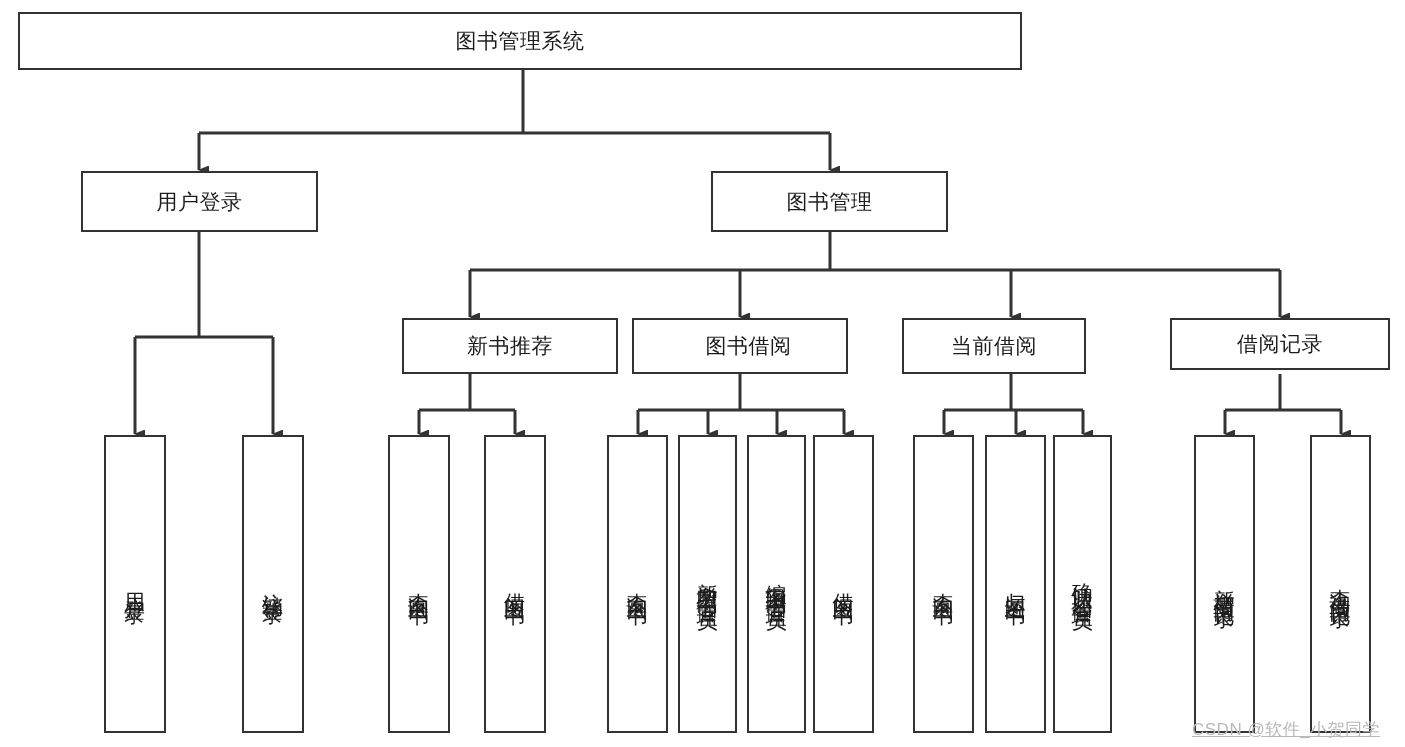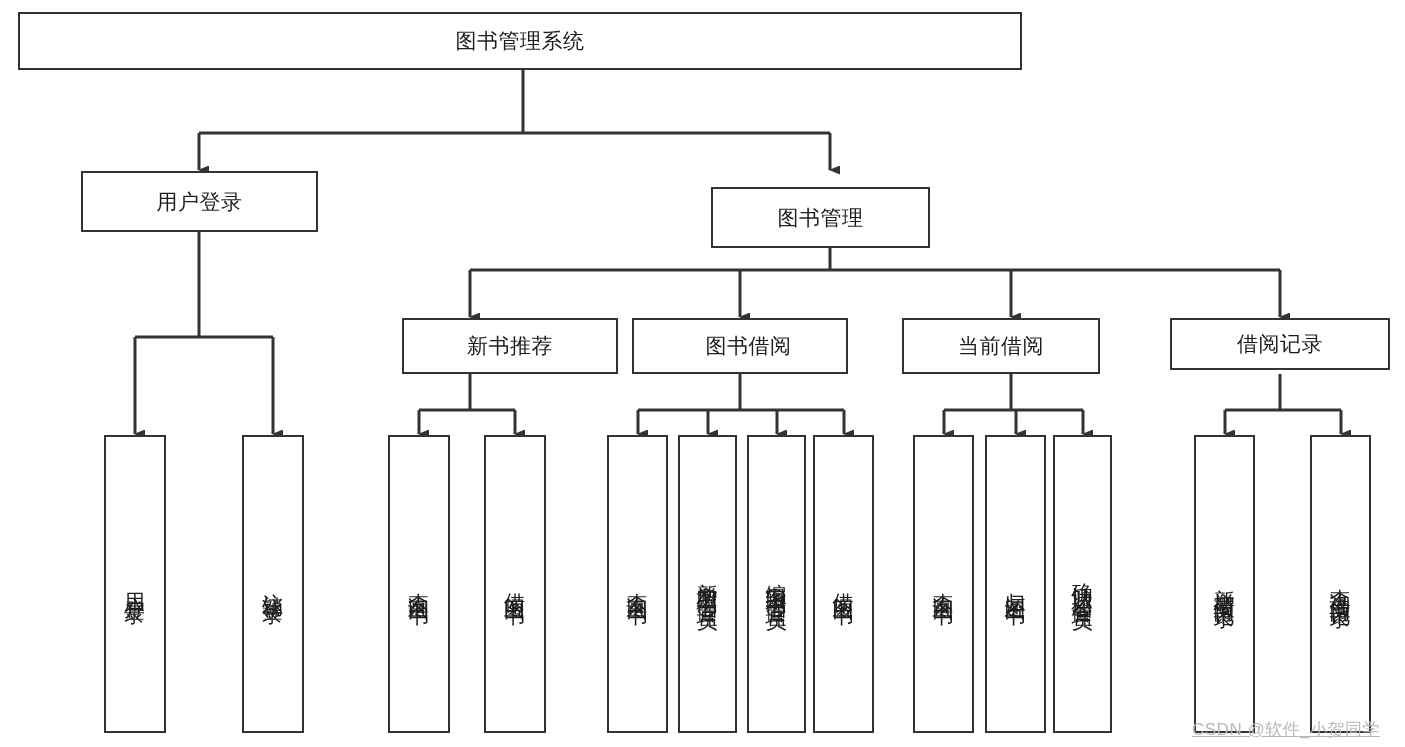--- a/index.html
+++ b/index.html
@@ -110,30 +110,30 @@
       </g>
   </svg>
 
   <div id="nodes-layer">
       <div class="node-box" style="left: 18px; top: 12px; width: 1004px; height: 58px; align-items: center;">
         <span class="node-label-h">图书管理系统</span>
       </div>
       <div class="node-box" style="left: 81px; top: 171px; width: 237px; height: 61px;">
         <span class="node-label-h">用户登录</span>
       </div>
-      <div class="node-box" style="left: 711px; top: 187px; width: 219px; height: 61px;">
+      <div class="node-box" style="left: 711px; top: 171px; width: 237px; height: 61px;">
         <span class="node-label-h">图书管理</span>
       </div>
       <div class="node-box" style="left: 362px; top: 318px; width: 216px; height: 56px; margin-left: 40px;">
         <span class="node-label-h">新书推荐</span>
       </div>
       <div class="node-box" style="left: 632px; top: 318px; width: 216px; height: 56px; padding-left: 17px;">
         <span class="node-label-h">图书借阅</span>
       </div>
-      <div class="node-box" style="left: 902px; top: 318px; width: 198px; height: 56px;">
+      <div class="node-box" style="left: 902px; top: 318px; width: 184px; height: 56px;">
         <span class="node-label-h">当前借阅</span>
       </div>
       <div class="node-box" style="left: 1170px; top: 318px; width: 220px; height: 52px;">
         <span class="node-label-h">借阅记录</span>
       </div>
       <div class="node-box" style="left: 104px; top: 435px; width: 62px; height: 298px;">
         <span class="node-label-v">用户登录</span>
       </div>
       <div class="node-box" style="left: 242px; top: 435px; width: 62px; height: 298px;">
         <span class="node-label-v">注销登录</span>

